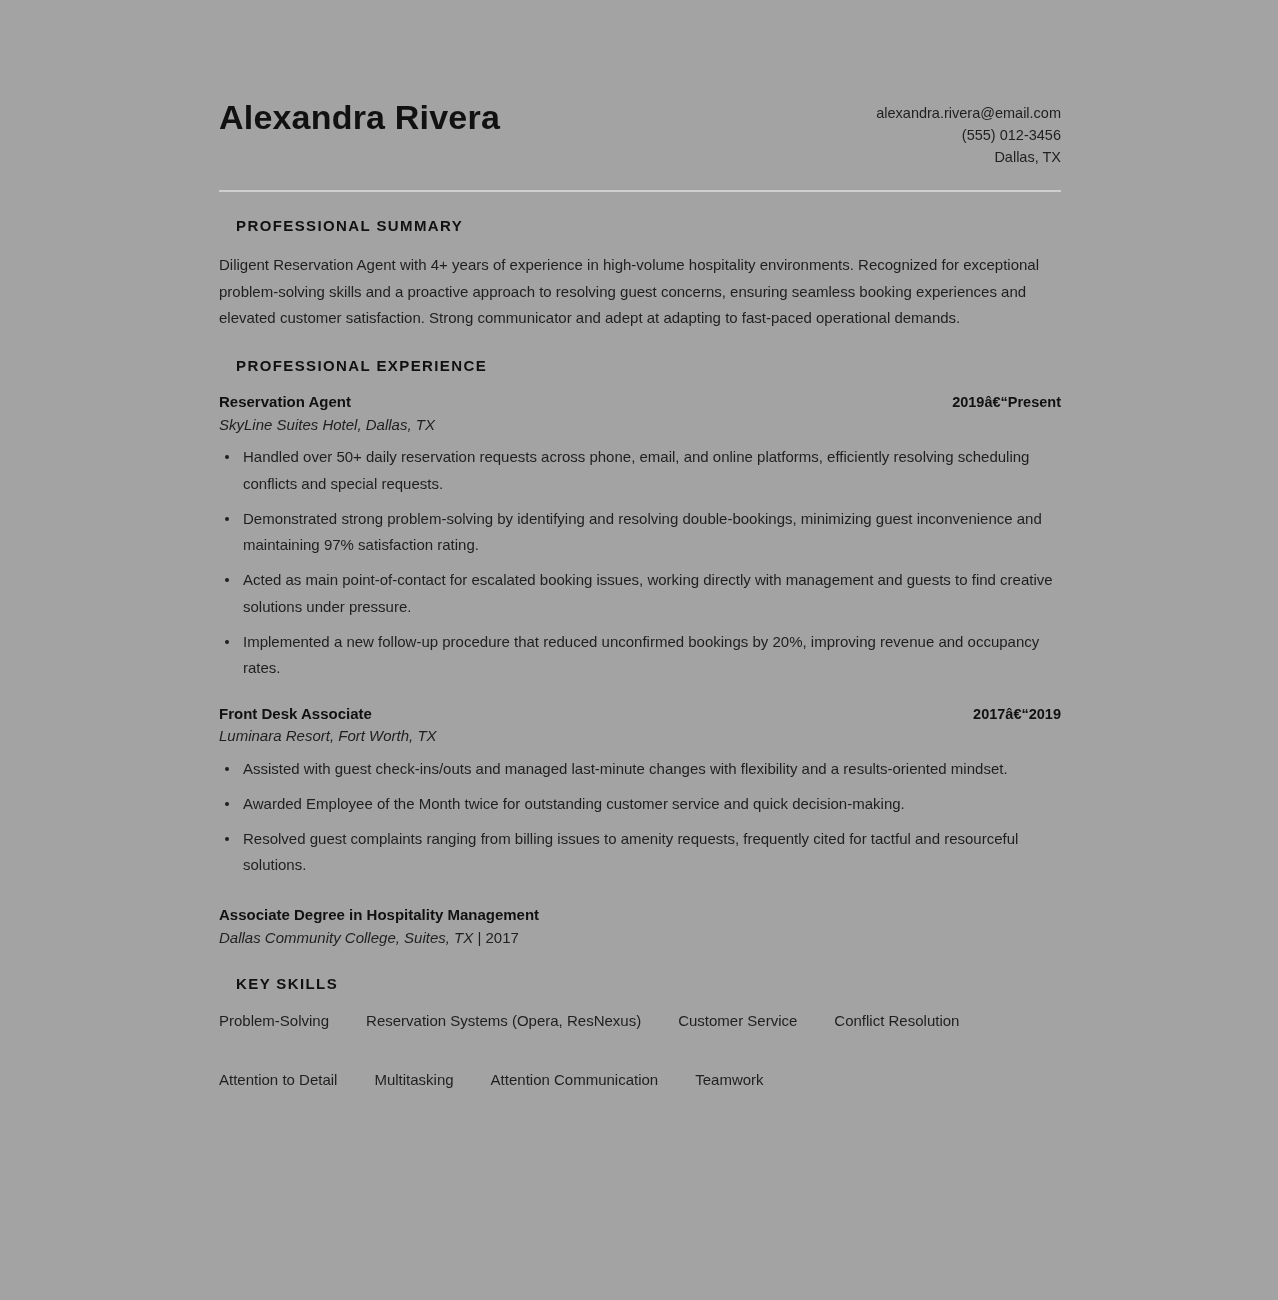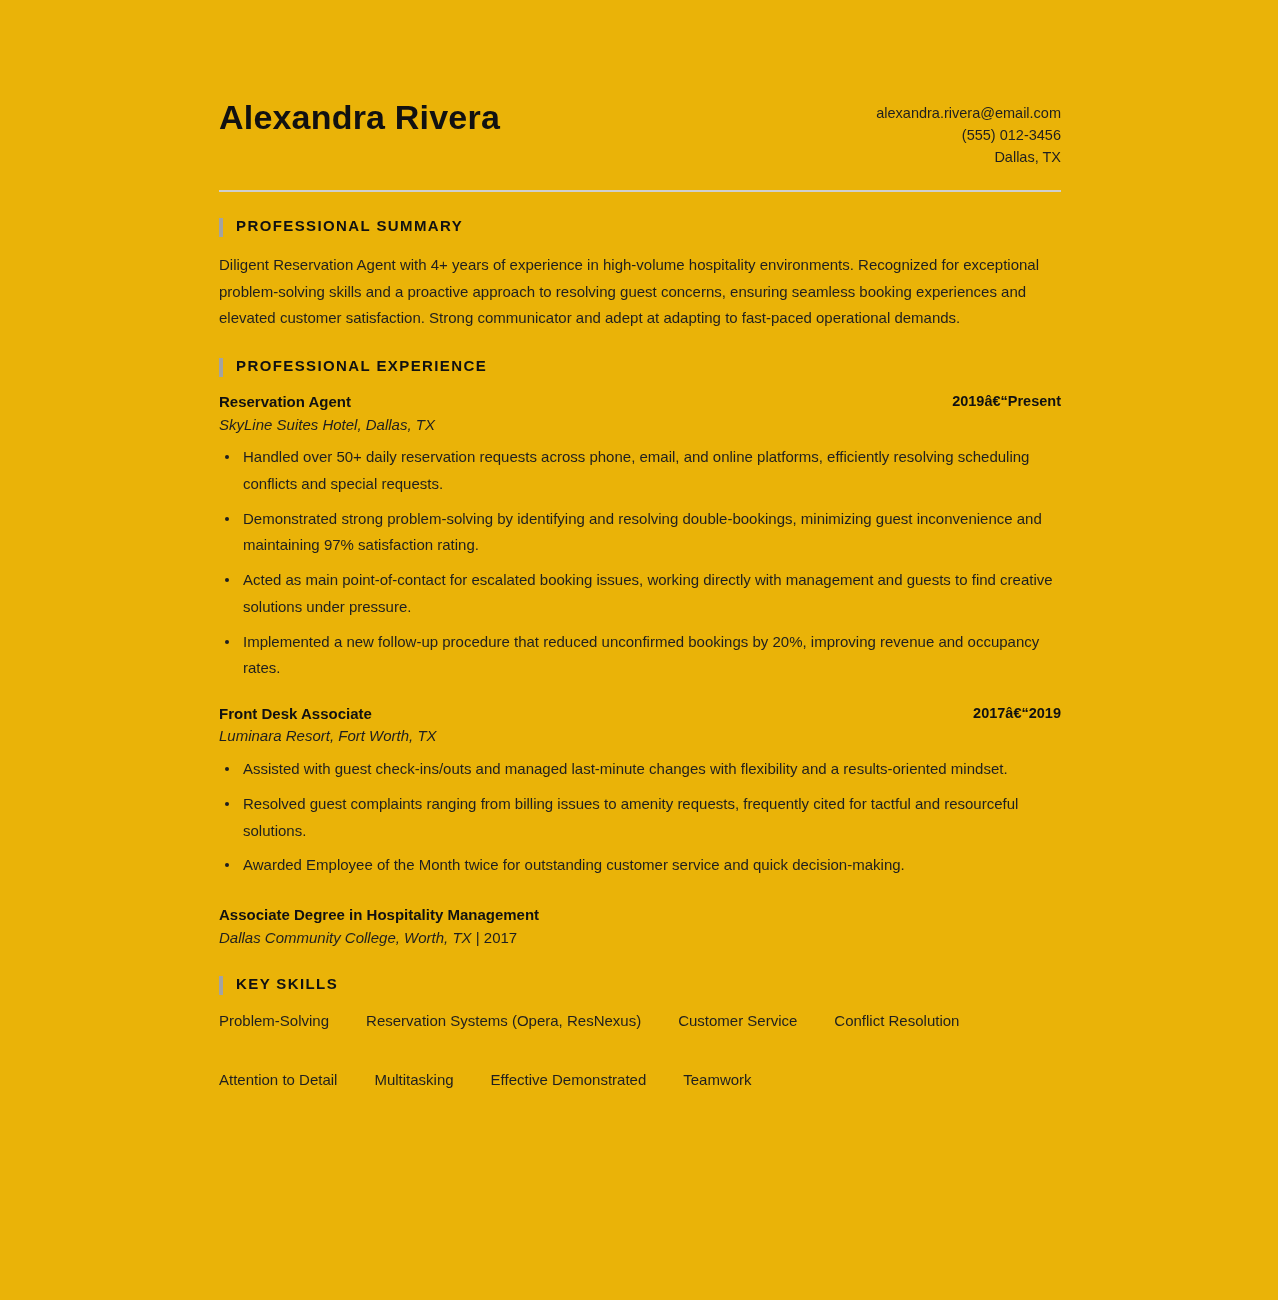--- a/index.html
+++ b/index.html
@@ -10,21 +10,21 @@
   body {
     width: 1278px;
     min-height: 1300px;
     font-family: "Liberation Sans", sans-serif;
     color: #1a1a1a;
     -webkit-font-smoothing: antialiased;
   }
   .page {
     width: 1278px;
     min-height: 1300px;
-    background: #eab308;
+    background: #a3a3a3;
     box-sizing: border-box;
     padding: 96px 218px 40px 219px;
   }
   .sheet {
     width: 842px;
   }
 
   
   .header {
     display: flex;
@@ -87,21 +87,21 @@
     color: #1f1f1f;
     margin: 0;
     max-width: 845px;
   }
 
   
   .job { margin-top: 2px; }
   .job + .job { margin-top: 22px; }
   .job-row {
     display: flex;
-    align-items: flex-start;
+    align-items: flex-end;
     justify-content: space-between;
     gap: 8px;
   }
   .job-title {
     font-size: 15px;
     font-weight: bold;
     color: #111111;
     line-height: 1.3;
   }
   .job-date {
@@ -222,44 +222,44 @@
       </div>
 
       <div class="job">
         <div class="job-row">
           <span class="job-title">Front Desk Associate</span>
           <span class="job-date">2017â€“2019</span>
         </div>
         <div class="job-company">Luminara Resort, Fort Worth, TX</div>
         <ul class="bullets">
           <li>Assisted with guest check-ins/outs and managed last-minute changes with flexibility and a results-oriented mindset.</li>
+          <li>Awarded Employee of the Month twice for outstanding customer service and quick decision-making.</li>
           <li>Resolved guest complaints ranging from billing issues to amenity requests, frequently cited for tactful and resourceful solutions.</li>
-          <li>Awarded Employee of the Month twice for outstanding customer service and quick decision-making.</li>
         </ul>
       </div>
     </div>
 
     <div class="section">
       <div class="edu-degree">Associate Degree in Hospitality Management</div>
       <div class="edu-line">
-        <span class="edu-school">Dallas Community College, Worth, TX</span><span class="edu-meta"> |  2017</span>
+        <span class="edu-school">Dallas Community College, Suites, TX</span><span class="edu-meta"> |  2017</span>
       </div>
     </div>
 
     <div class="section">
       <div class="section-head">
         <span class="accent-bar"></span>
         <span class="section-title">KEY SKILLS</span>
       </div>
       <div class="skills">
         <span class="skill">Problem-Solving</span>
         <span class="skill">Reservation Systems (Opera, ResNexus)</span>
         <span class="skill">Customer Service</span>
         <span class="skill">Conflict Resolution</span>
         <span class="skill">Attention to Detail</span>
         <span class="skill">Multitasking</span>
-        <span class="skill">Effective Demonstrated</span>
+        <span class="skill">Attention Communication</span>
         <span class="skill">Teamwork</span>
       </div>
     </div>
 
   </div>
 </div>
 
 </body></html>

